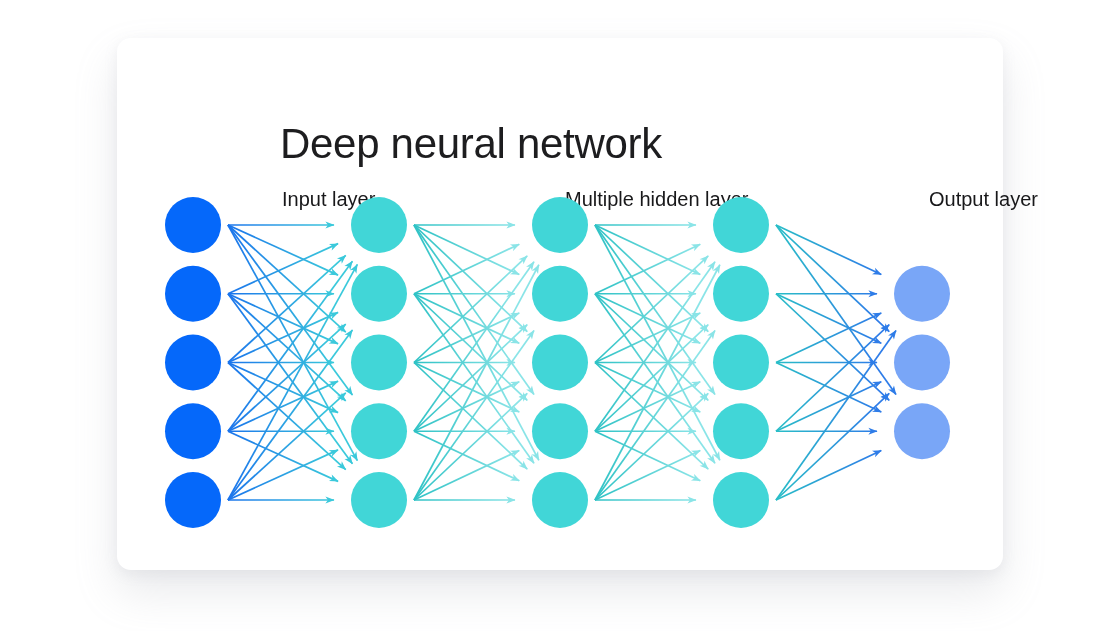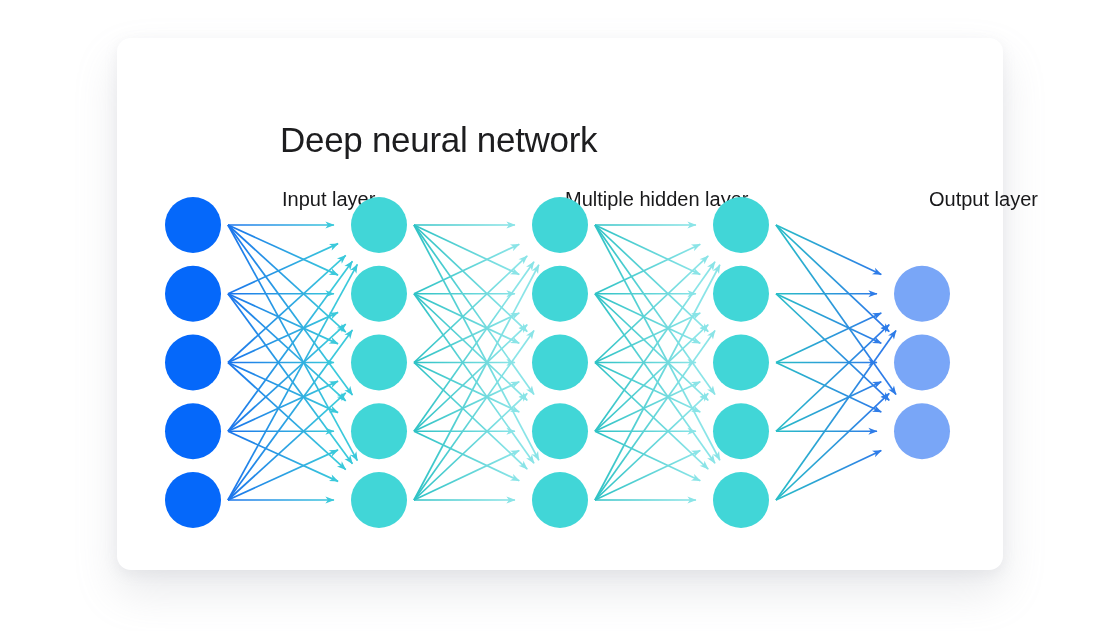--- a/index.html
+++ b/index.html
@@ -18,21 +18,21 @@
     position: absolute;
     left: 117px; top: 38px;
     width: 886px; height: 532px;
     background: #ffffff;
     border-radius: 14px;
     box-shadow: 0 22px 44px rgba(145,152,162,0.20), 0 4px 14px rgba(145,152,162,0.12);
   }
   .title {
     position: absolute;
     left: 163px; top: 82px;
-    font-size: 35px;
+    font-size: 42px;
     font-weight: 400;
     letter-spacing: -0.3px;
     color: #1d1d1f;
     white-space: nowrap;
   }
   .layer-label {
     position: absolute;
     top: 150px;
     font-size: 20px;
     font-weight: 400;

